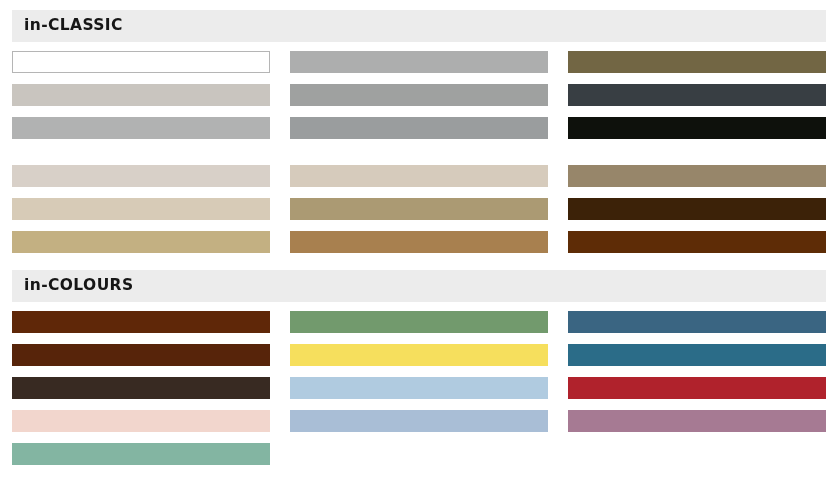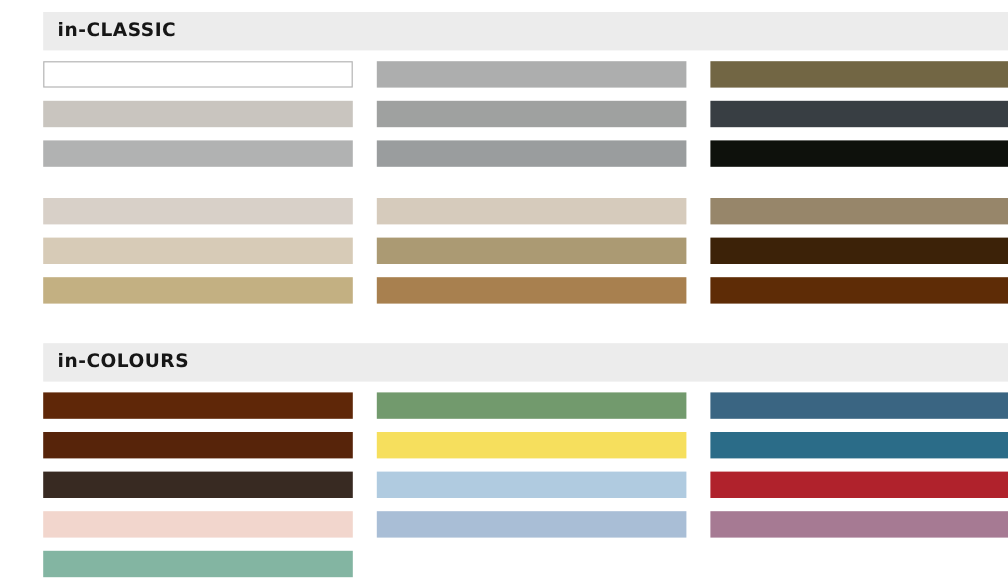--- a/index.html
+++ b/index.html
@@ -11,21 +11,20 @@
     width: 840px;
     height: 490px;
     font-family: "Liberation Sans", sans-serif;
     overflow: hidden;
   }
   .palette-page {
     position: relative;
     width: 696px;
     height: 490px;
     background: #ffffff;
-    padding-left: 24px;
   }
   .palette-section {
     position: relative;
     width: 840px;
   }
   .section-header {
     position: relative;
     margin: 0 14px 0 12px;
     height: 32px;
     background: #ececec;
@@ -111,21 +110,21 @@
       </div>
       <div class="swatch-column">
         <div class="swatch" style="background-color: rgb(151, 134, 106);"></div>
         <div class="swatch" style="background-color: rgb(60, 34, 8);"></div>
         <div class="swatch" style="background-color: rgb(94, 44, 6);"></div>
       </div>
     </div>
   </div>
 
   <div class="palette-section sec-colours">
-    <div class="section-header" style="background-color: rgb(236, 236, 236); margin-top: 16px;">
+    <div class="section-header" style="background-color: rgb(236, 236, 236);">
       <span class="section-title">in-COLOURS</span>
     </div>
     <div class="swatch-grid">
       <div class="swatch-column">
         <div class="swatch" style="background-color: rgb(95, 39, 8);"></div>
         <div class="swatch" style="background-color: rgb(87, 36, 10);"></div>
         <div class="swatch" style="background-color: rgb(56, 42, 34);"></div>
         <div class="swatch" style="background-color: rgb(242, 214, 205);"></div>
         <div class="swatch" style="background-color: rgb(131, 181, 162);"></div>
       </div>

